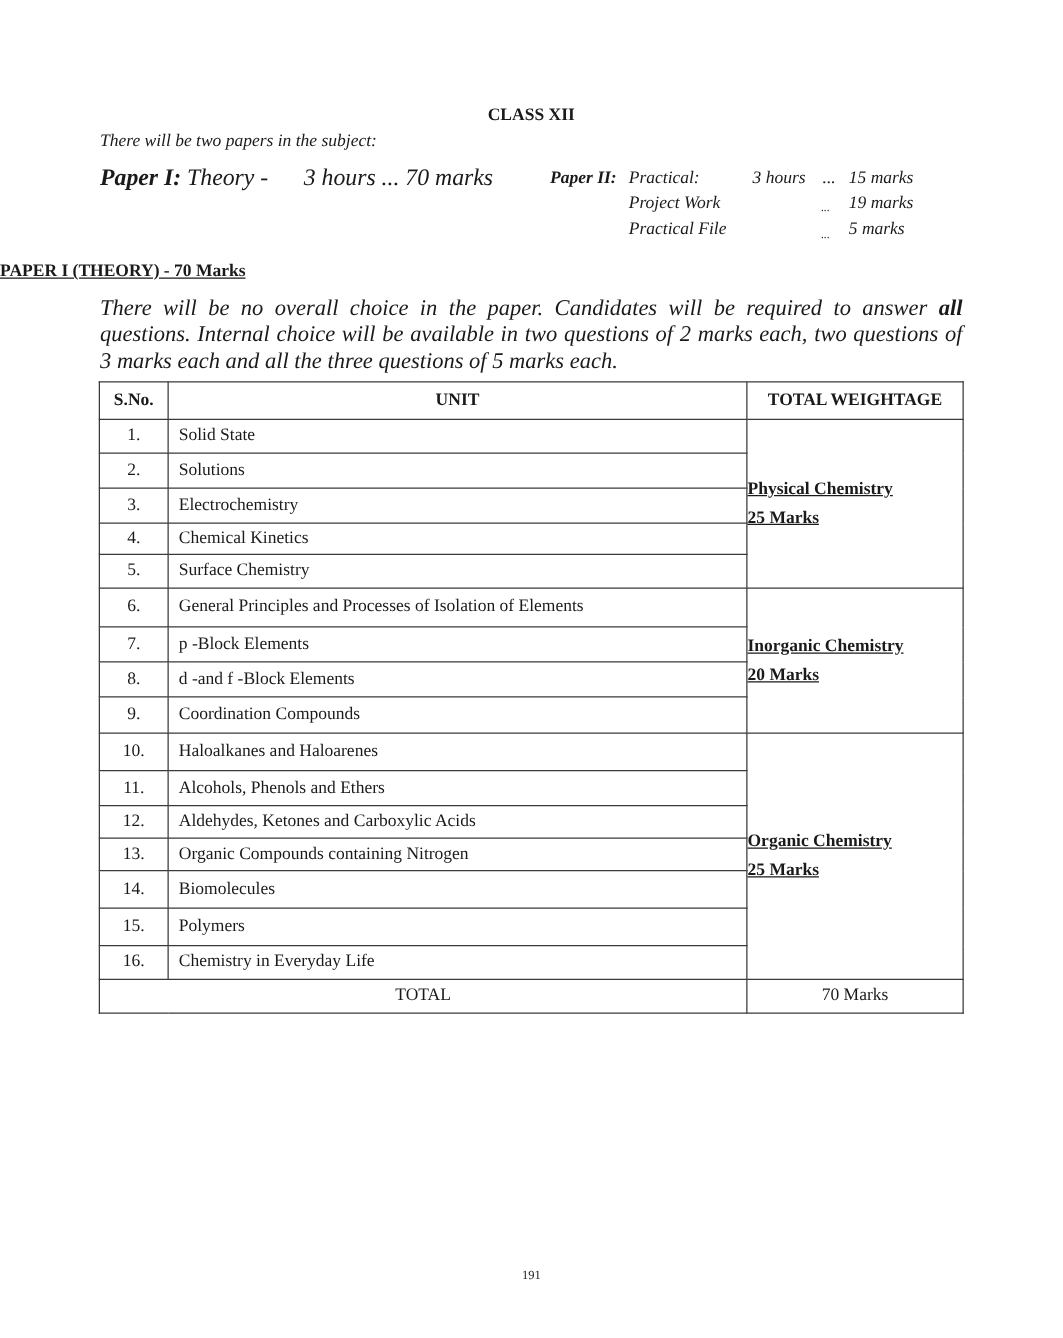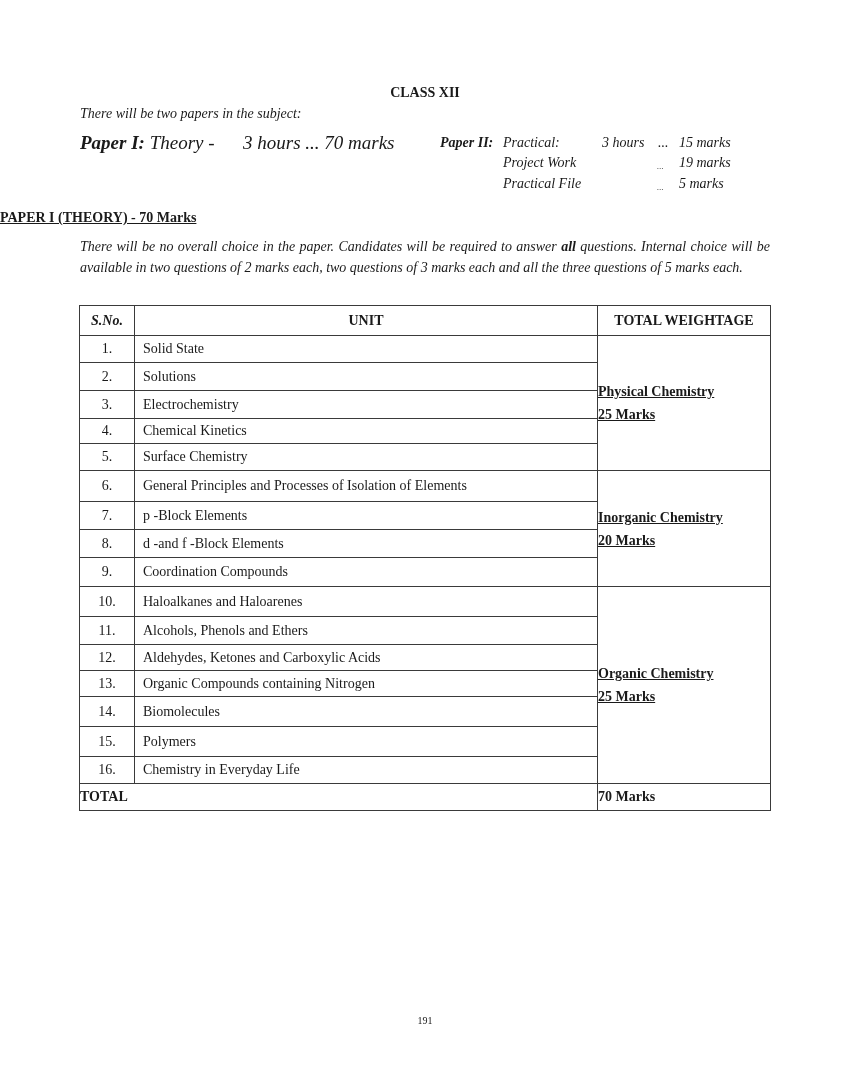--- a/index.html
+++ b/index.html
@@ -5,29 +5,29 @@
     html, body { margin: 0; padding: 0; background: #ffffff; }
     body { width: 850px; height: 1070px; position: relative; overflow: hidden;
            font-family: "Liberation Serif", "DejaVu Serif", serif; color: #1a1a1a; }
     .abs { position: absolute; white-space: nowrap; text-align: right; }
     .title { left: 0; width: 850px; top: 85px; text-align: center; font-weight: bold; font-size: 14px; }
     .intro { left: 80px; top: 106px; font-style: italic; font-size: 14px; }
     .p1 { left: 80px; top: 132px; font-size: 19px; font-style: italic; }
     .p1 b, .p2 b { font-style: italic; font-weight: bold; }
     .p2row { font-size: 14px; font-style: italic; }
     .sec-title { left: 0; width: 769px; top: 210px; text-align: left; font-weight: bold; font-size: 14px; text-decoration: underline; }
-    .para { left: 80px; top: 236px; width: 690px; font-size: 14px; font-style: italic; line-height: 21px; text-align: justify; white-space: normal; }
+    .para { left: 80px; top: 236px; width: 690px; font-size: 18px; font-style: italic; line-height: 21px; text-align: justify; white-space: normal; }
     .para b { font-weight: bold; }
     table.marks { position: absolute; left: 79px; top: 305px; border-collapse: collapse; width: 692px; font-size: 14px; }
     table.marks td, table.marks th { border: 1px solid #3a3a3a; padding: 0; }
     table.marks th { font-weight: bold; height: 29px; }
     td.sno { width: 54px; text-align: center; }
     td.unit { padding-left: 8px !important; text-align: left; }
     td.wt { width: 172px; text-align: left; font-weight: bold; line-height: 23px; text-decoration: underline; }
-    tr.total td { font-weight: bold; height: 26px; }
+    tr.total td { font-weight: normal; text-align: center; height: 26px; }
     .pageno { left: 0; width: 850px; top: 1015px; text-align: center; font-size: 10px; }
     .dots-small { font-size: 9px; }
   </style>
 </head>
 <body>
 
 <div class="abs title">CLASS XII</div>
 <div class="abs intro">There will be two papers in the subject:</div>
 
 <div class="abs p1">
@@ -49,21 +49,21 @@
 <div class="abs p2row" style="left:503px; top:176px;">Practical File</div>
 <div class="abs p2row dots-small" style="left:657px; top:182px;">...</div>
 <div class="abs p2row" style="left:679px; top:176px;">5 marks</div>
 
 <div class="abs sec-title">PAPER I (THEORY) -  70 Marks</div>
 <div class="abs para"><span>There will be no overall choice in the paper. Candidates will be required to answer </span><b>all</b><span> questions. Internal choice will be available in two questions of 2 marks each, two questions of 3 marks each and all the three questions of 5 marks each.</span></div>
 
 <table class="marks">
   <tbody>
       <tr>
-    <th style="width:54px;font-style:italic;">S.No.</th>
+    <th style="width:54px;">S.No.</th>
     <th>UNIT</th>
     <th style="width:172px;">TOTAL WEIGHTAGE</th>
   </tr>
   <tr style="height:27px;">
     <td class="sno">1.</td>
     <td class="unit">Solid State</td>
     <td class="wt" rowspan="5">
       <div>Physical Chemistry</div>
       <div>25 Marks</div>
     </td>

